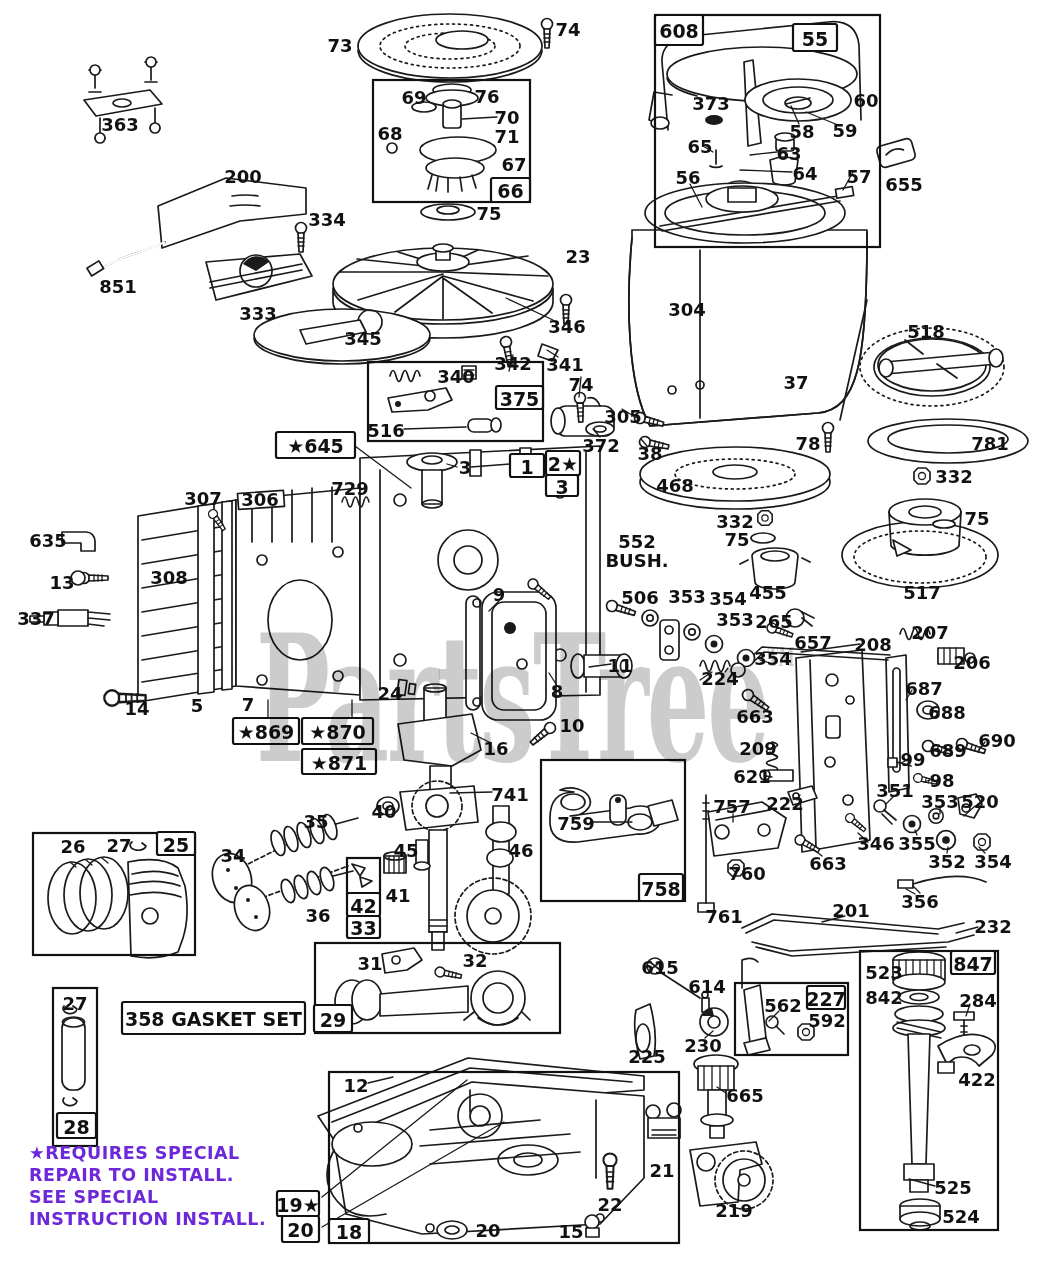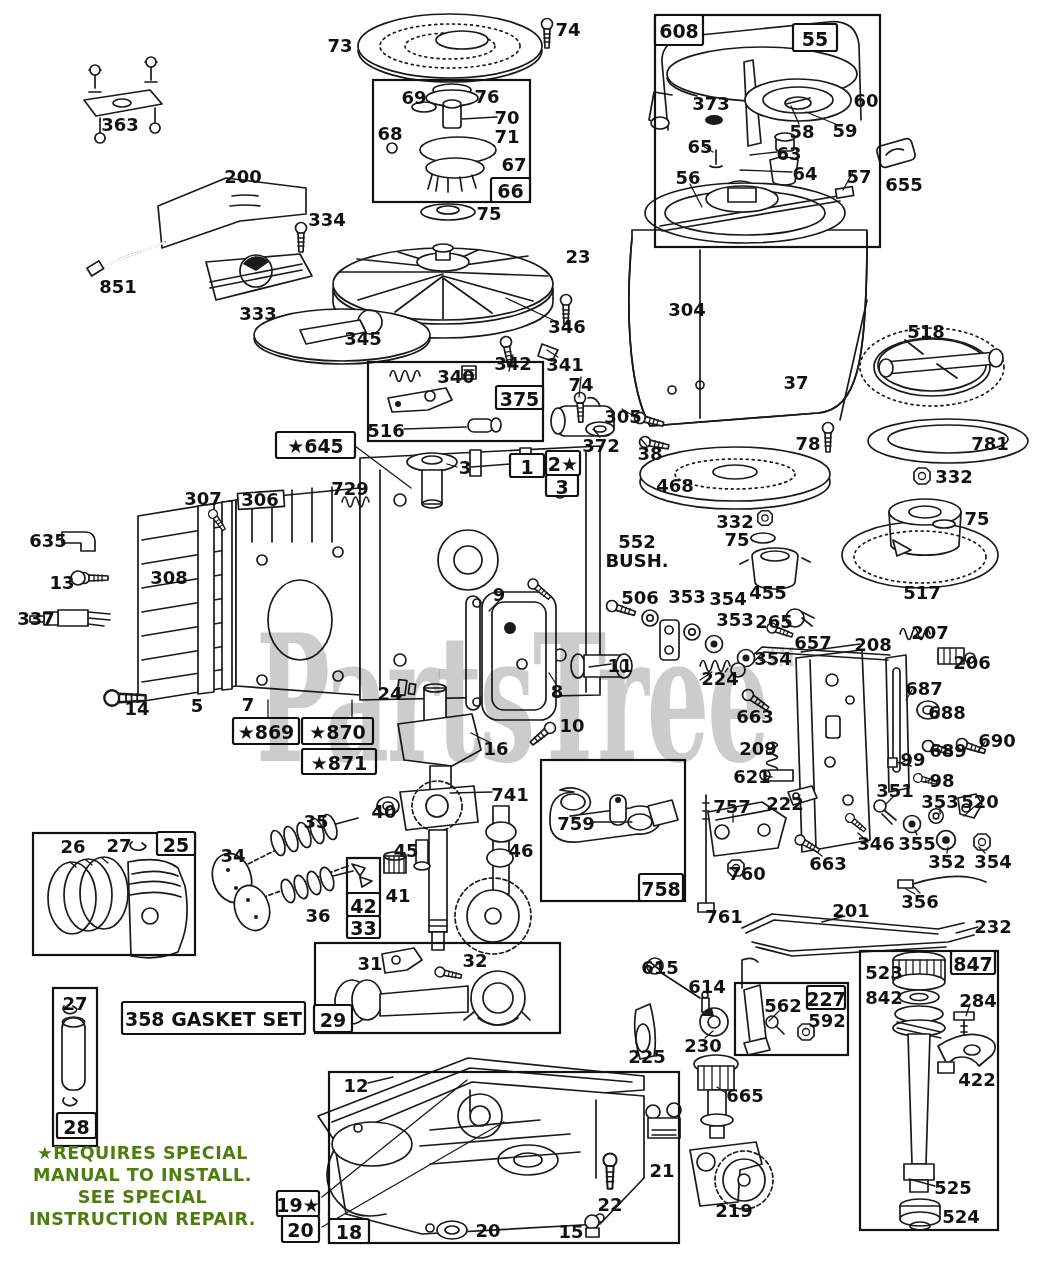--- a/index.html
+++ b/index.html
@@ -18,21 +18,21 @@
   .bbox{fill:#ffffff;stroke:#111;stroke-width:2.2}
   .cbox{fill:none;stroke:#111;stroke-width:2.2}
   
   .watermark{position:absolute;left:256px;top:582px;white-space:nowrap;
     font-family:"DejaVu Serif",serif;font-weight:bold;font-size:176px;line-height:150px;
     color:rgba(0,0,0,0.20);transform:scaleX(0.56);transform-origin:left top;
     letter-spacing:-4px;pointer-events:none;}
   .watermark sup{font-size:26px;letter-spacing:0;vertical-align:95px;}
   
   .footnote{position:absolute;left:29px;top:1142px;font:bold 17.5px "DejaVu Sans",sans-serif;
-    color:#4d7c0f;line-height:22px;letter-spacing:0.5px;text-align:center;}
+    color:#6d28d9;line-height:22px;letter-spacing:0.5px;}
 </style>
 </head>
 <body>
 
 <div class="stage">
 
 <svg id="diagram" width="1045" height="1280" viewBox="0 0 1045 1280">
   <defs>
     <g id="scr">
           <circle class="f" r="5.5"></circle>
@@ -819,18 +819,18 @@
           <rect x="57" y="1113" width="39" height="25" rx="2" class="bbox"></rect>
           <text x="76.5" y="1126.5" class="blbl" text-anchor="middle" dominant-baseline="central">28</text>
         </g>
       </g>
 </svg>
 
 <div class="watermark"><span>PartsTree</span><sup>TM</sup></div>
 
 <div class="footnote">
   <div>★REQUIRES SPECIAL</div>
-  <div>MANUAL TO INSTALL.</div>
+  <div>REPAIR TO INSTALL.</div>
   <div>SEE SPECIAL</div>
-  <div>INSTRUCTION REPAIR.</div>
+  <div>INSTRUCTION INSTALL.</div>
 </div>
 
 </div>
 
 </body></html>

